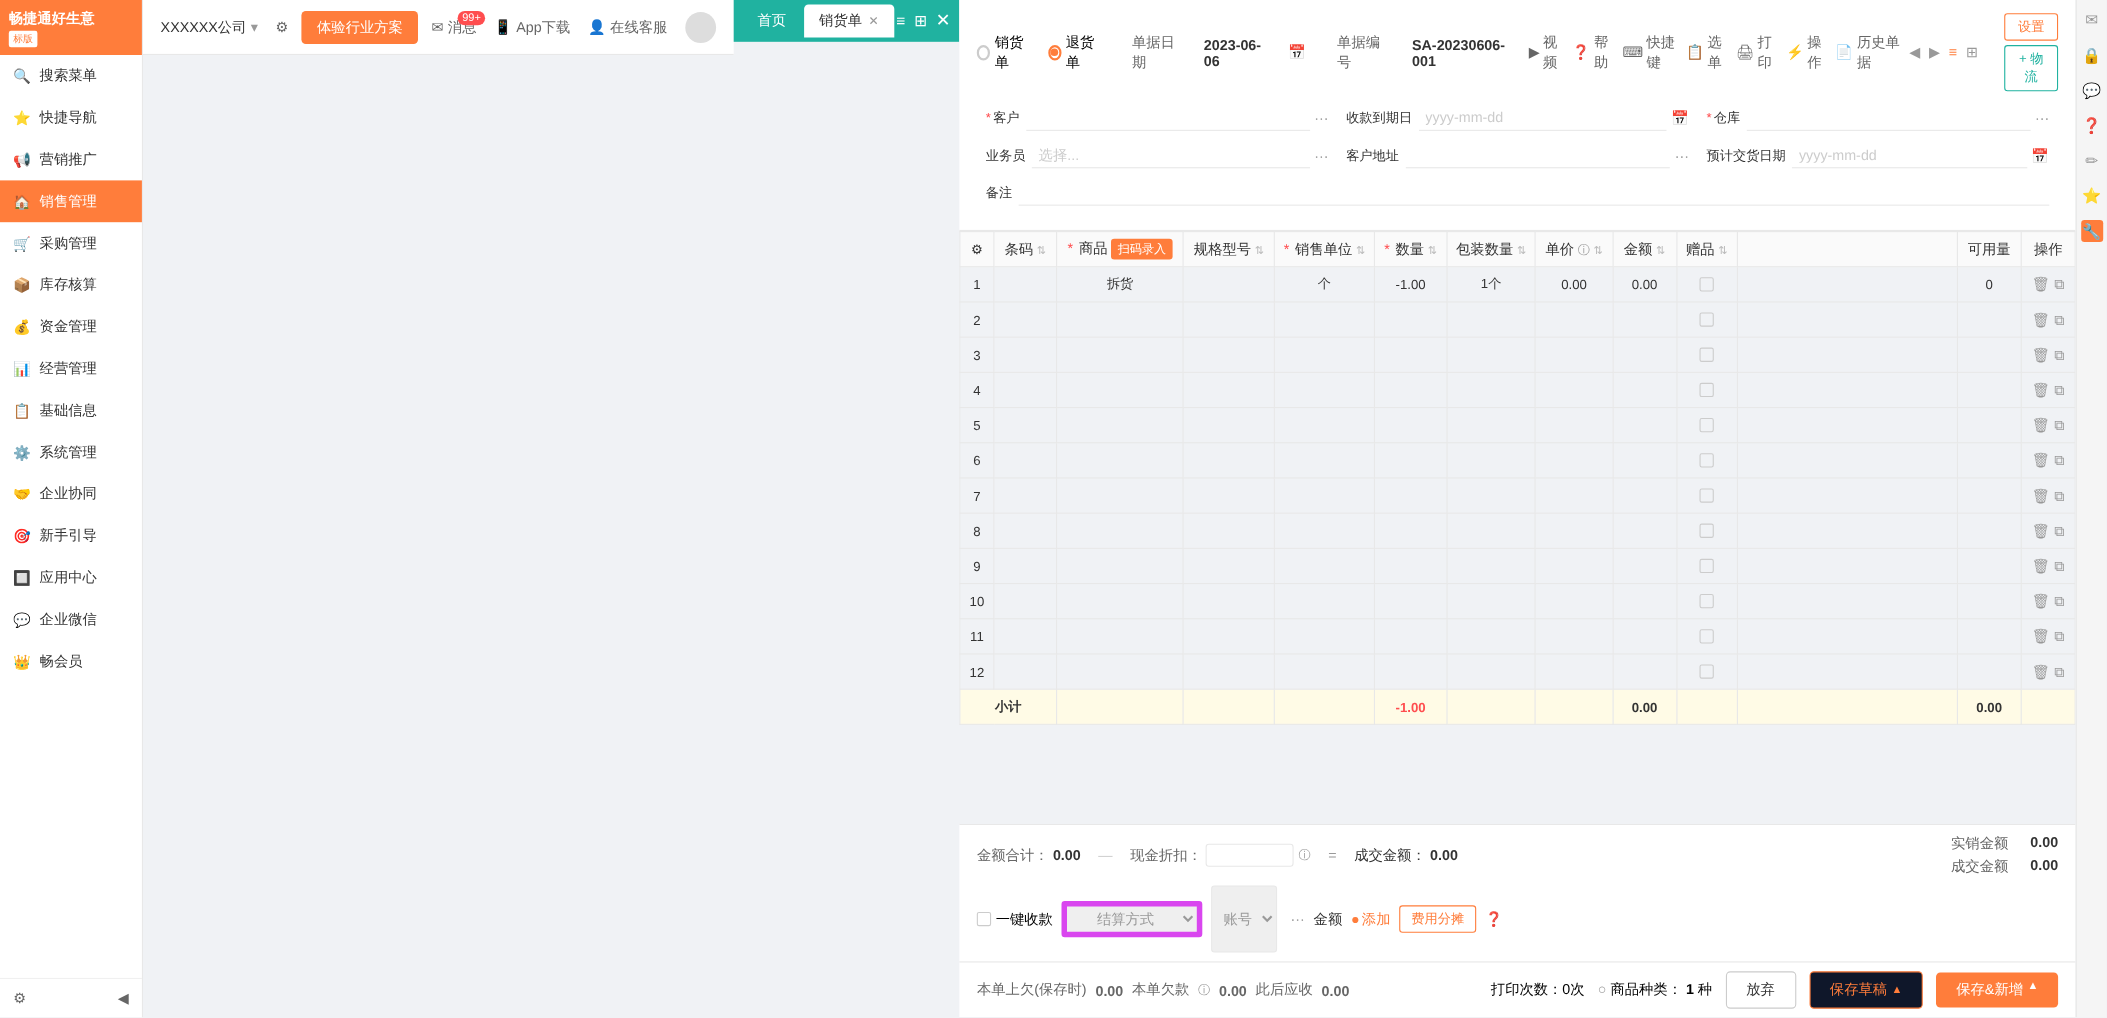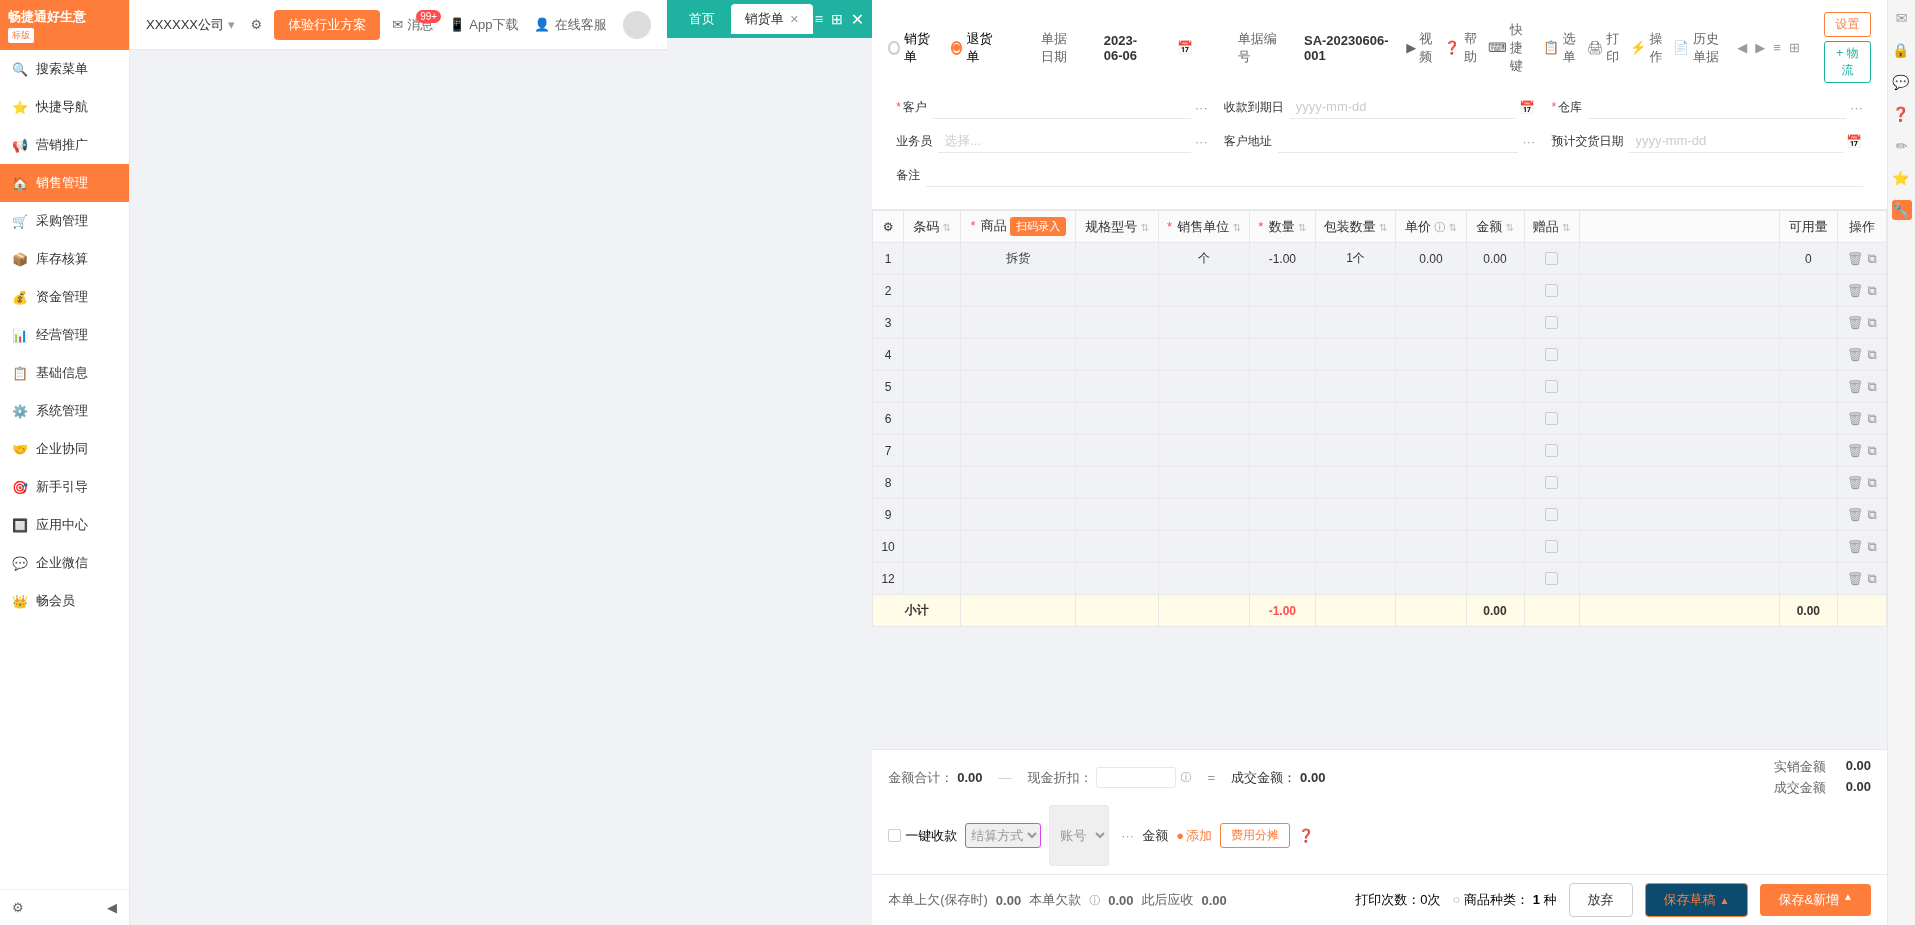--- a/index.html
+++ b/index.html
@@ -35,21 +35,21 @@
     .tab-close { color: #999; cursor: pointer; font-size: 11px; }
 
     
     .form-area { background: #fff; padding: 12px 16px; border-bottom: 1px solid #e8e8e8; }
     .form-top-bar { display: flex; align-items: center; gap: 16px; margin-bottom: 12px; }
     .radio-group { display: flex; align-items: center; gap: 16px; }
     .radio-item { display: flex; align-items: center; gap: 4px; cursor: pointer; }
     .radio-circle { width: 14px; height: 14px; border-radius: 50%; border: 2px solid #ccc; display: flex; align-items: center; justify-content: center; }
     .radio-circle.active { border-color: #ff7d3b; }
     .radio-dot { width: 7px; height: 7px; border-radius: 50%; background: #ff7d3b; }
-    .form-meta { display: flex; align-items: center; gap: 24px; margin-left: 28px; color: #333; }
+    .form-meta { display: flex; align-items: center; gap: 24px; margin-left: 12px; color: #333; }
     .form-meta-label { color: #666; }
     .form-actions-right { margin-left: auto; display: flex; align-items: center; gap: 8px; color: #666; font-size: 12px; }
     .form-action-item { display: flex; align-items: center; gap: 3px; cursor: pointer; }
     .btn-setting { background: #fff; border: 1px solid #ff7d3b; color: #ff7d3b; padding: 3px 10px; border-radius: 3px; cursor: pointer; font-size: 12px; }
     .btn-logistics { background: #fff; border: 1px solid #20b2a0; color: #20b2a0; padding: 3px 10px; border-radius: 3px; cursor: pointer; font-size: 12px; }
 
     .form-row { display: flex; align-items: center; gap: 0; margin-bottom: 10px; }
     .form-field { display: flex; align-items: center; flex: 1; padding: 0 8px; }
     .form-label { color: #ff4d4f; font-size: 12px; margin-right: 2px; }
     .form-label-plain { color: #333; font-size: 12px; margin-right: 6px; white-space: nowrap; }
@@ -100,21 +100,21 @@
     .help-icon { color: #999; cursor: pointer; }
 
     
     .footer-bar { background: #fff; padding: 8px 16px; border-top: 1px solid #e8e8e8; display: flex; align-items: center; gap: 24px; }
     .footer-info { display: flex; align-items: center; gap: 8px; color: #666; font-size: 12px; }
     .footer-right { margin-left: auto; display: flex; align-items: center; gap: 12px; }
     .stat-row { display: flex; gap: 20px; }
     .stat-label { color: #666; }
     .stat-value { color: #333; font-weight: bold; }
     .btn-abandon { background: #fff; border: 1px solid #ccc; color: #333; padding: 7px 18px; border-radius: 4px; cursor: pointer; font-size: 13px; }
-    .btn-save-draft { background: #0c4a6e; border: 1px solid #ff7d3b; color: #ff7d3b; padding: 7px 18px; border-radius: 4px; cursor: pointer; font-size: 13px; display: flex; align-items: center; gap: 4px; }
+    .btn-save-draft { background: #0f172a; border: 1px solid #ff7d3b; color: #ff7d3b; padding: 7px 18px; border-radius: 4px; cursor: pointer; font-size: 13px; display: flex; align-items: center; gap: 4px; }
     .btn-save-new { background: #ff7d3b; color: #fff; border: none; padding: 7px 18px; border-radius: 4px; cursor: pointer; font-size: 13px; display: flex; align-items: flex-start; gap: 4px; }
     .btn-arrow { font-size: 10px; }
 
     
     .right-panel { width: 28px; background: #f5f5f5; display: flex; flex-direction: column; align-items: center; padding: 8px 0; gap: 12px; border-left: 1px solid #e8e8e8; }
     .right-panel-icon { color: #999; cursor: pointer; font-size: 14px; width: 20px; height: 20px; display: flex; align-items: center; justify-content: center; }
     .right-panel-icon.orange-bg { background: #ff7d3b; color: #fff; border-radius: 3px; }
 
     .content-wrapper { flex: 1; display: flex; flex-direction: column; overflow: hidden; }
 
@@ -618,20 +618,44 @@
               <td></td>
               <td>
                 <div class="row-ops">
                   <button class="op-btn">🗑</button>
                   <button class="op-btn">⧉</button>
                 </div>
               </td>
             </tr>
             <tr>
               <td>10</td>
+              <td></td>
+              <td></td>
+              <td></td>
+              <td></td>
+              <td></td>
+              <td></td>
+              <td></td>
+              <td></td>
+              <td>
+                <div class="checkbox-cell">
+                  <div class="checkbox-sq"></div>
+                </div>
+              </td>
+              <td colspan="1"></td>
+              <td></td>
+              <td>
+                <div class="row-ops">
+                  <button class="op-btn">🗑</button>
+                  <button class="op-btn">⧉</button>
+                </div>
+              </td>
+            </tr>
+            <tr>
+              <td>11</td>
               <td></td>
               <td></td>
               <td></td>
               <td></td>
               <td></td>
               <td></td>
               <td></td>
               <td></td>
               <td>
                 <div class="checkbox-cell">
@@ -717,21 +741,21 @@
             <span class="stat-label">成交金额</span>
             <span class="stat-value">0.00</span>
           </div>
         </div>
       </div>
       <div class="payment-row">
         <div class="checkbox-item">
           <div class="checkbox-sq"></div>
           <span>一键收款</span>
         </div>
-        <select style="border:1px solid #d946ef;padding:3px 1px;border-radius:3px;color:#999;">
+        <select style="border:5px solid #d946ef;padding:3px 23px;border-radius:3px;color:#999;">
           <option>结算方式</option>
         </select>
         <select style="border:1px solid #e8e8e8;padding:21px 6px;border-radius:3px;color:#999;">
           <option>账号</option>
         </select>
         <span class="form-dots">···</span>
         <span style="color:#333;">金额</span>
         <button class="add-btn">
           <span style="color:#ff7d3b;">●</span>
           <span>添加</span>

